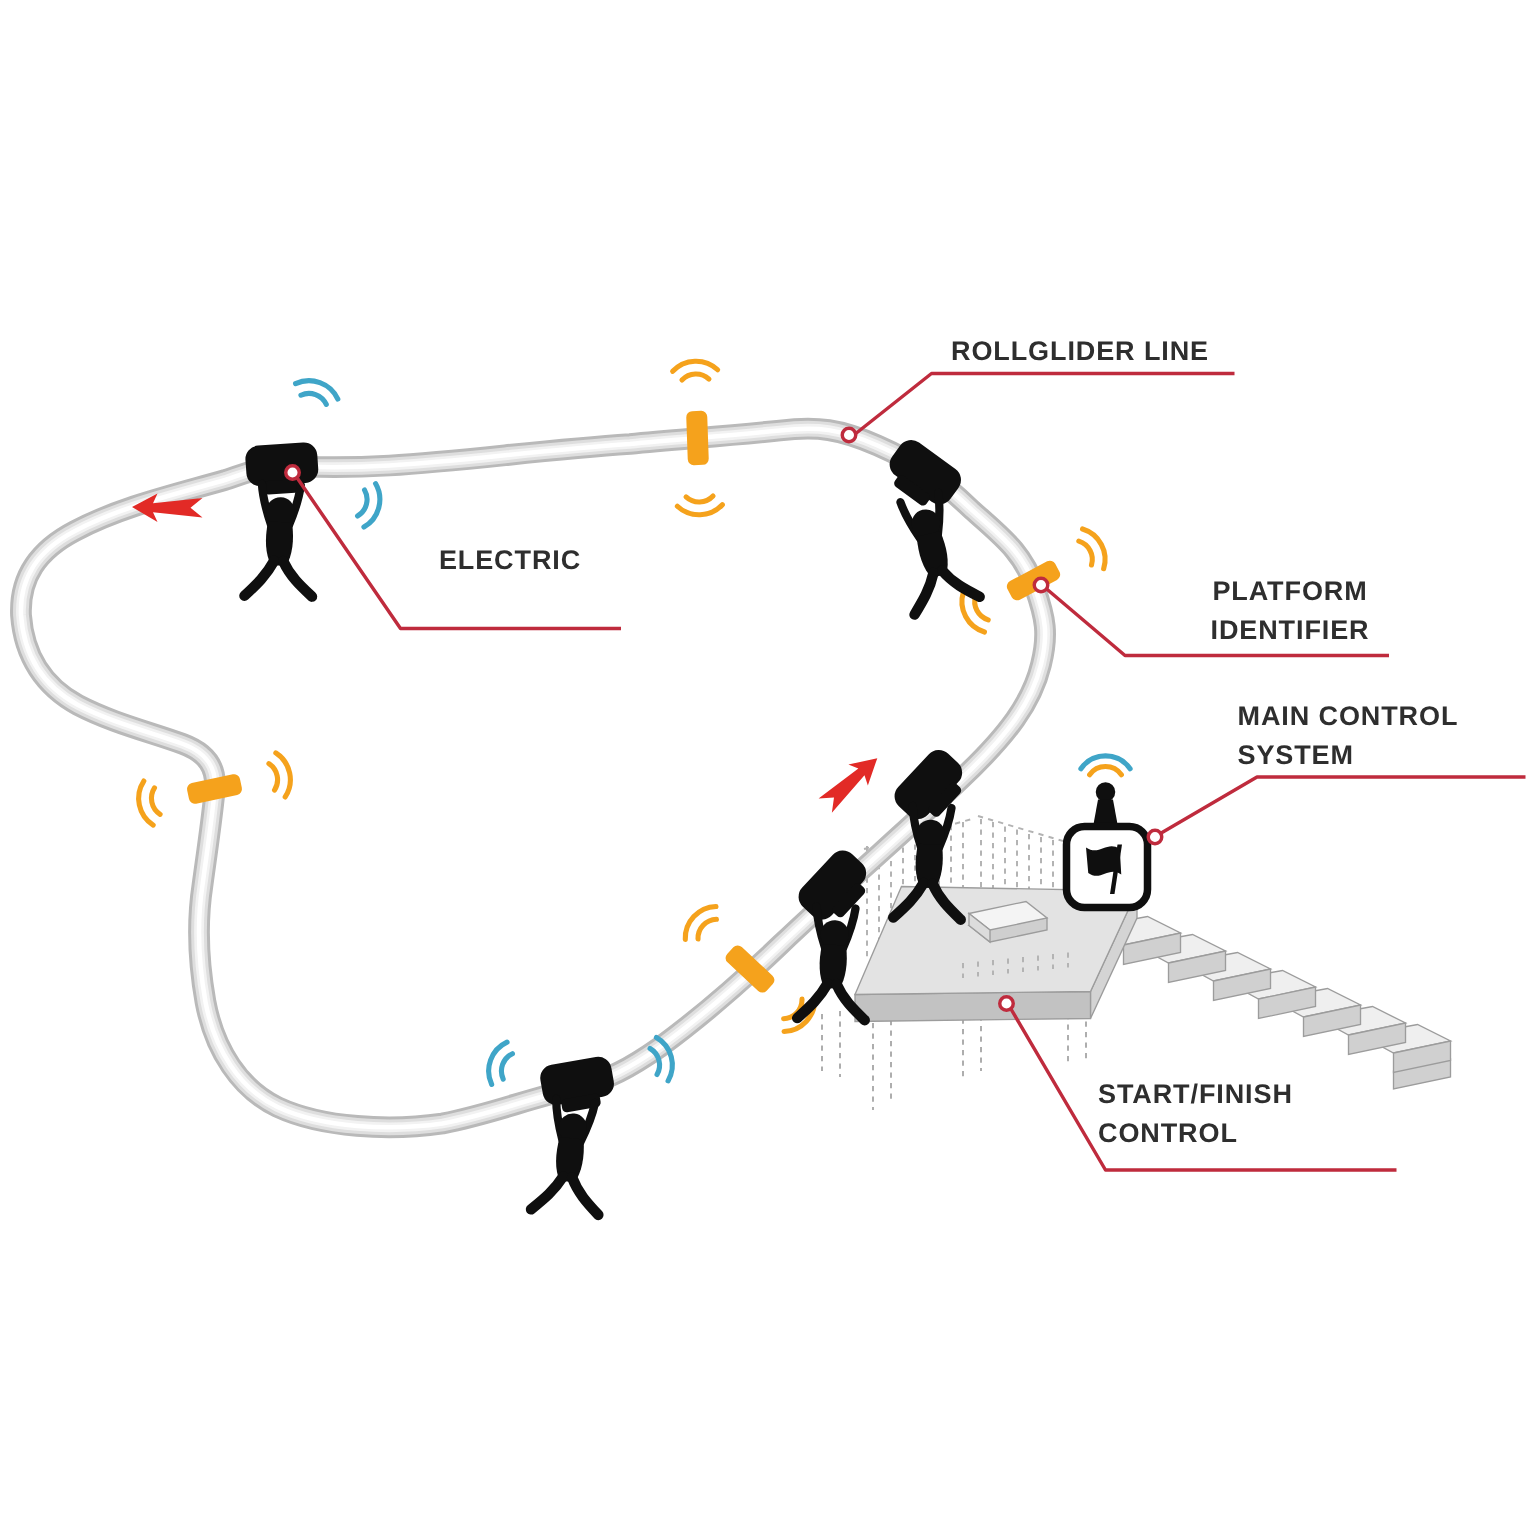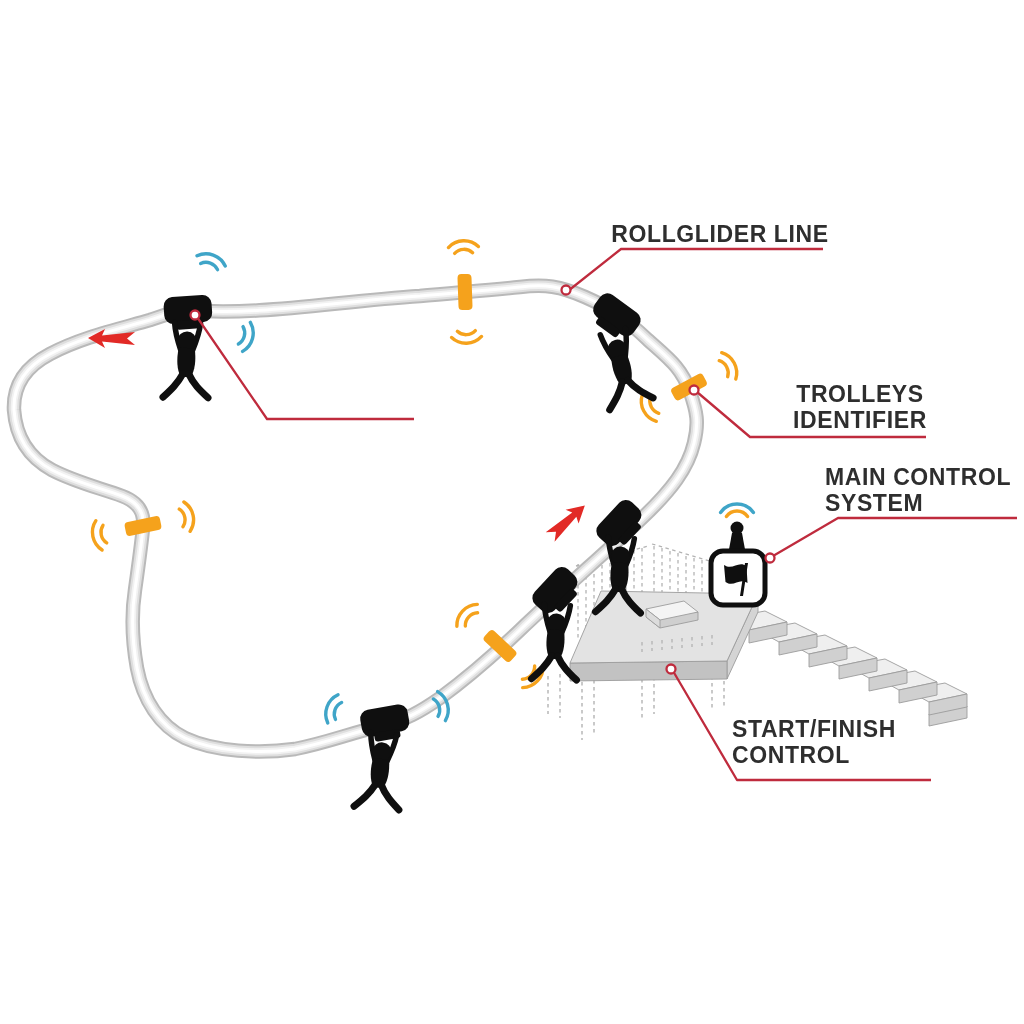--- a/index.html
+++ b/index.html
@@ -1,19 +1,19 @@
 <!DOCTYPE html>
 <html><head>
 <meta charset="utf-8">
 <style>
   html,body{margin:0;padding:0;background:#ffffff;}
   #stage{position:relative;width:1024px;height:1024px;background:#ffffff;overflow:hidden;
          font-family:"Liberation Sans",sans-serif;}
   #diagram-svg{position:absolute;left:0;top:0;}
-  .lbl{position:absolute;font-weight:700;font-size:23px;line-height:26px;color:#2e2e2e;
+  .lbl{position:absolute;font-weight:700;font-size:18px;line-height:26px;color:#2e2e2e;
        letter-spacing:0.6px;white-space:nowrap;}
   .lbl-center{text-align:center;}
   .lbl-right{}
   .limb{fill:none;stroke:#0f0f0f;stroke-linecap:round;}
   .sig{fill:none;stroke:currentColor;stroke-width:3.4;stroke-linecap:round;}
   .blue{color:#3fa5c8;}
   .orange{color:#f5a21c;}
   .leader{fill:none;stroke:#bf2b3d;stroke-width:2.3;stroke-linejoin:round;}
   .leader-dot{fill:#ffffff;stroke:#bf2b3d;stroke-width:2.3;}
   .fence{fill:none;stroke:#b3b3b3;stroke-width:1.3;stroke-dasharray:3.5,3.5;}
@@ -193,24 +193,25 @@
     <path class="leader" d="M931,780 L737,780 L673,671"></path>
     <circle class="leader-dot" cx="671" cy="669" r="4.5"></circle>
   </g>
 </svg>
 
 <div class="lbl lbl-center" style="left:608px;top:221px;width:224px;">
   <div>ROLLGLIDER LINE</div>
 </div>
 
 <div class="lbl lbl-center" style="left:258px;top:360px;width:164px;">
+  <div>ELECTRIC</div>
 </div>
 
 <div class="lbl lbl-center" style="left:782px;top:381px;width:156px;">
-  <div>TROLLEYS</div>
+  <div>PLATFORM</div>
   <div>IDENTIFIER</div>
 </div>
 
 <div class="lbl lbl-right" style="left:825px;top:464px;width:193px;">
   <div>MAIN CONTROL</div>
   <div>SYSTEM</div>
 </div>
 
 <div class="lbl lbl-right" style="left:732px;top:716px;width:198px;">
   <div>START/FINISH</div>

